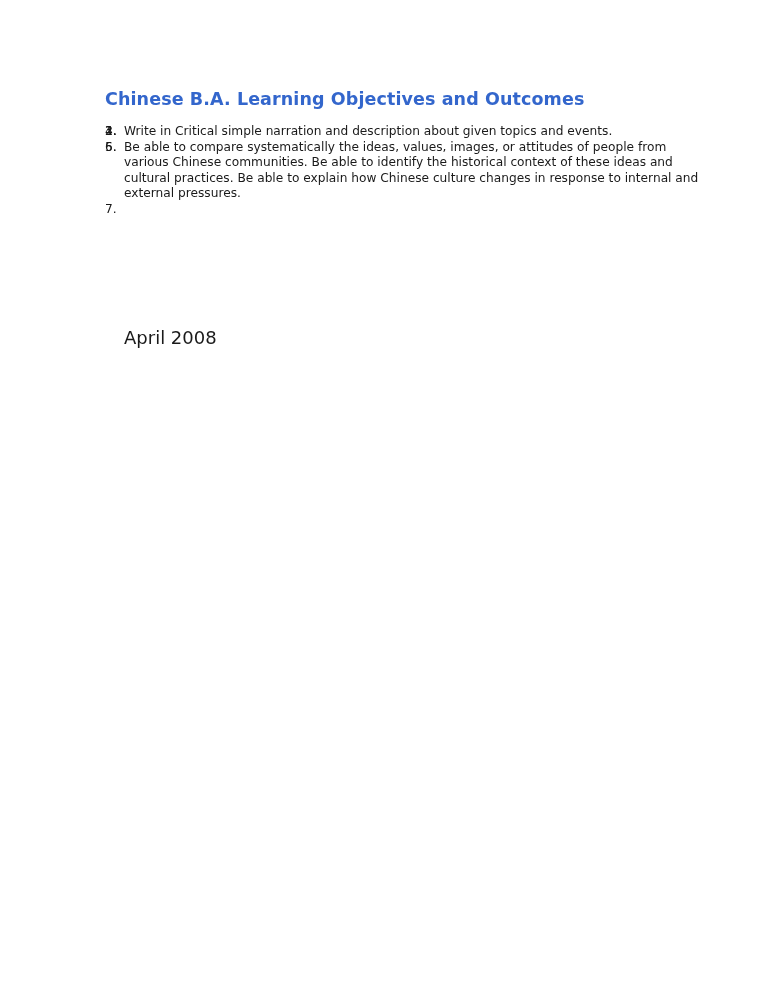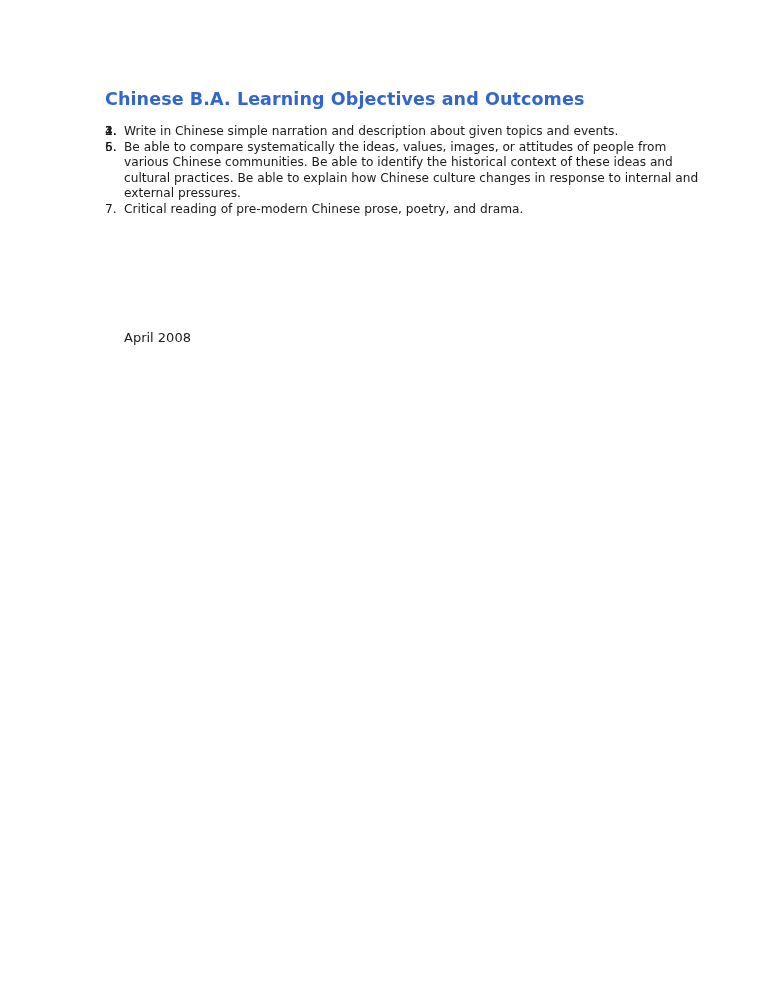--- a/index.html
+++ b/index.html
@@ -49,21 +49,21 @@
     .objectives .num {
       position: absolute;
       left: 0;
       top: 0;
     }
     .date {
       position: absolute;
       left: 108px;
       top: 330px;
       margin: 0;
-      font-size: 13px;
+      font-size: 18px;
       line-height: 15.5px;
     }
   </style>
 </head>
 <body>
 
 <div class="page">
   <h1 class="title">Chinese B.A. Learning Objectives and Outcomes</h1>
 
   <ol class="objectives">
@@ -71,29 +71,28 @@
       <span class="num">1.</span>
     </li>
     <li>
       <span class="num">2.</span>
     </li>
     <li>
       <span class="num">3.</span>
     </li>
     <li>
       <span class="num">4.</span>
-      <span>Write in Chinese simple narration and description about given topics and events.</span>
+      <span>Write in Critical simple narration and description about given topics and events.</span>
     </li>
     <li>
       <span class="num">5.</span>
     </li>
     <li>
       <span class="num">6.</span>
       <span>Be able to compare systematically the ideas, values, images, or attitudes of people from various Chinese communities. Be able to identify the historical context of these ideas and cultural practices. Be able to explain how Chinese culture changes in response to internal and external pressures.</span>
     </li>
     <li>
       <span class="num">7.</span>
-      <span>Critical reading of pre-modern Chinese prose, poetry, and drama.</span>
     </li>
   </ol>
 
   <p class="date">April 2008</p>
 </div>
 
 </body></html>

